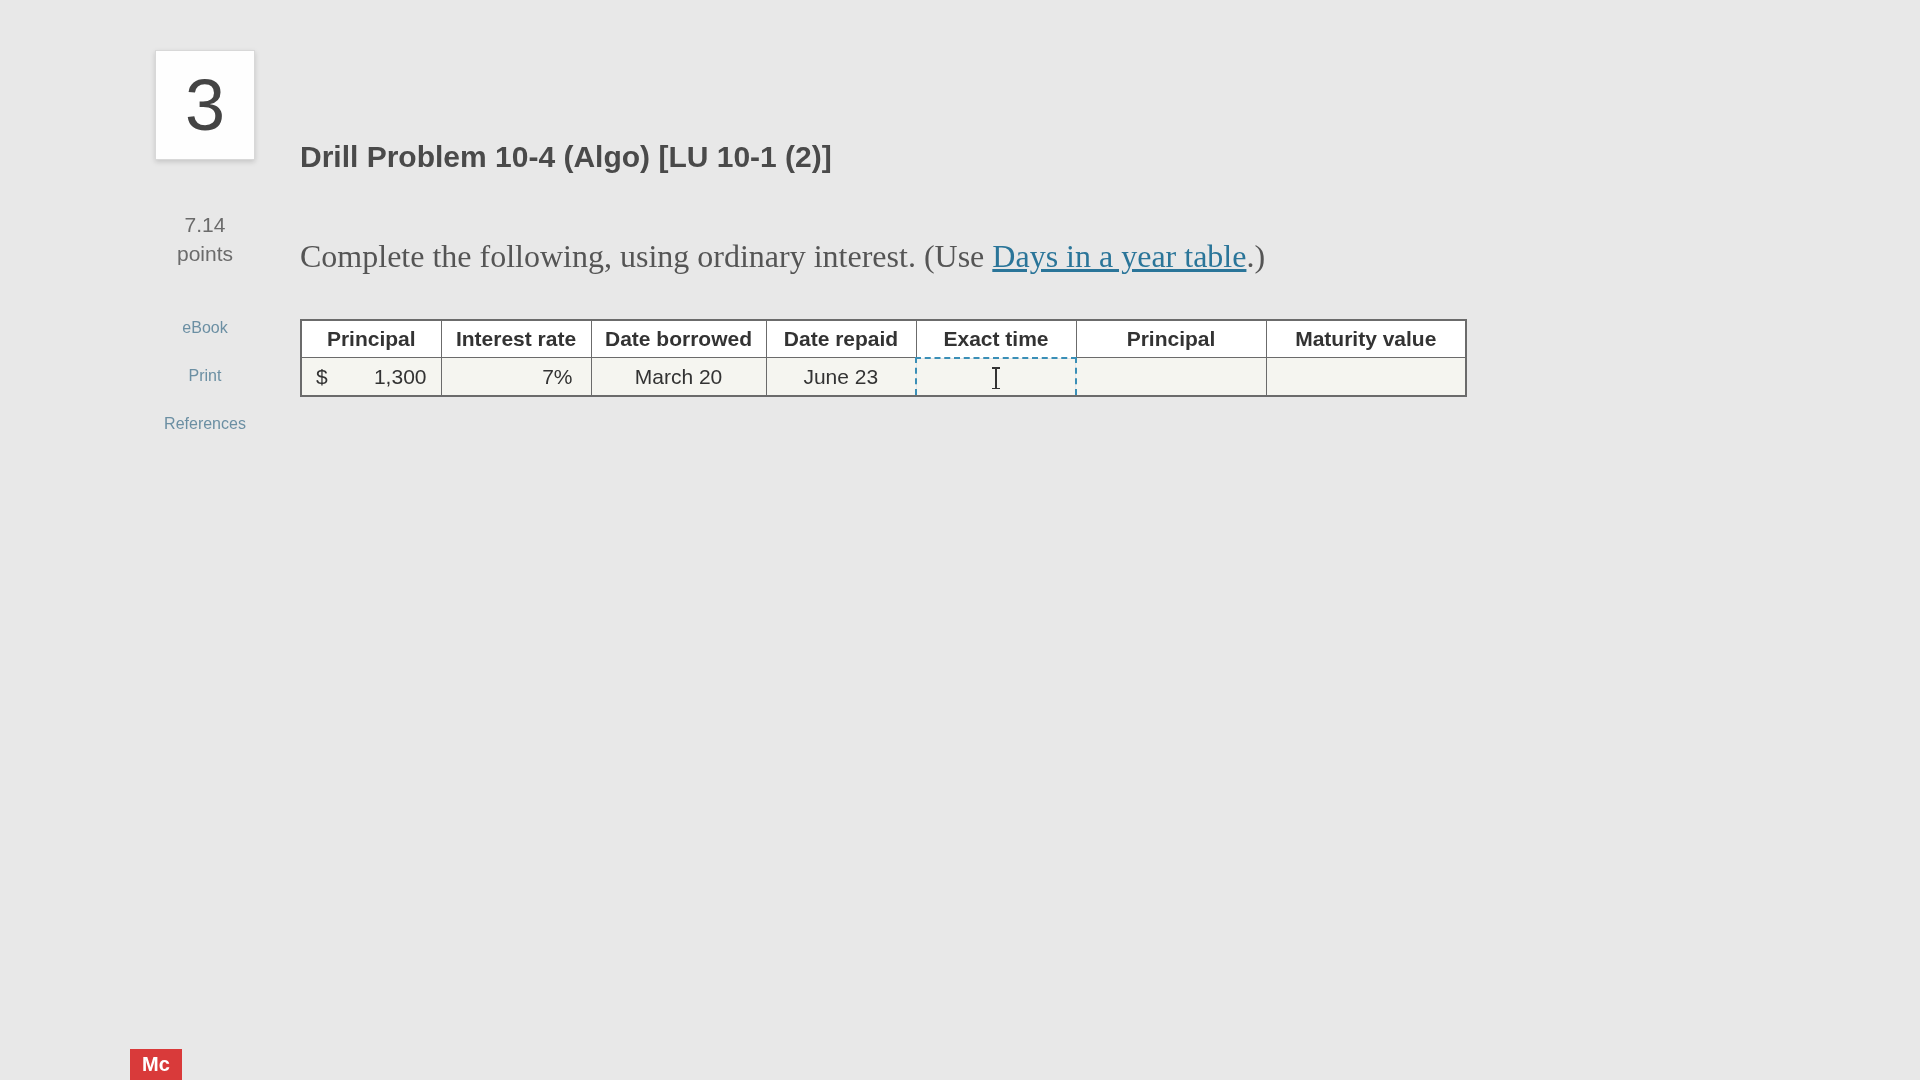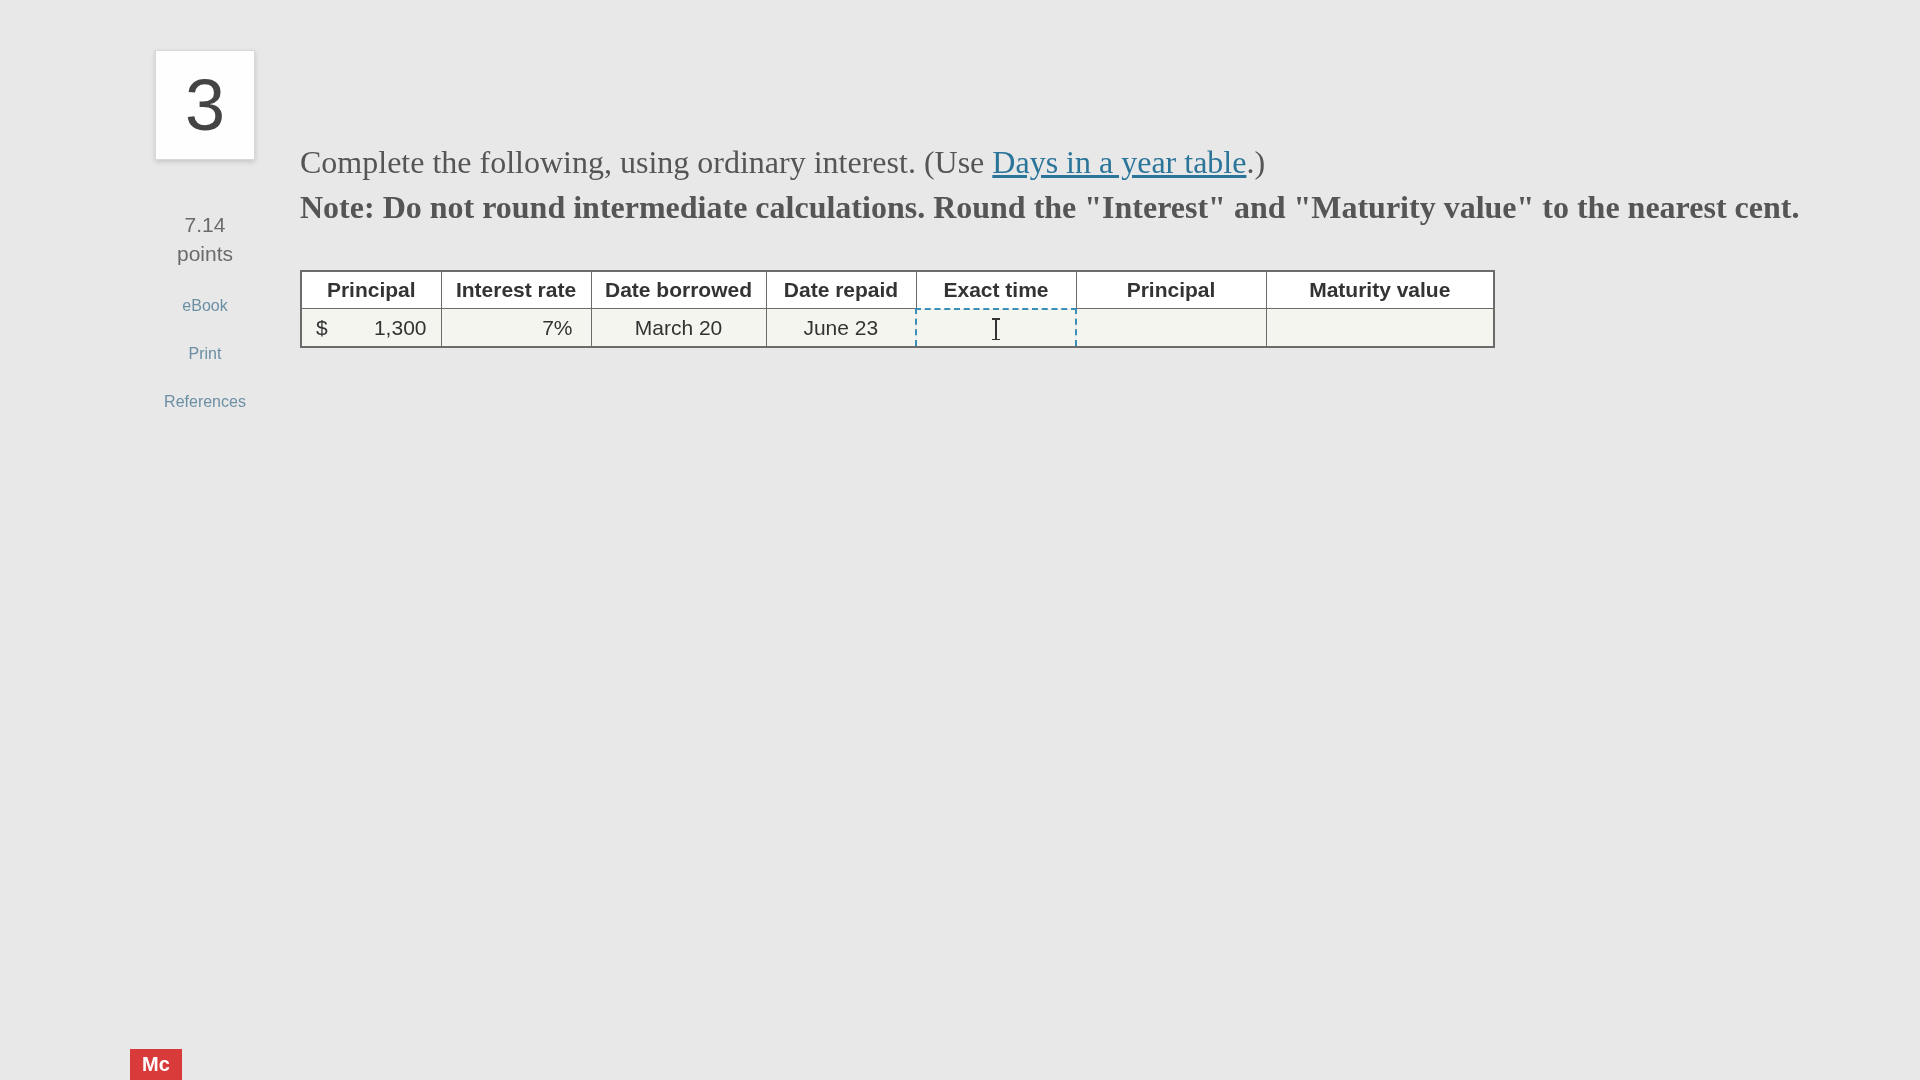--- a/index.html
+++ b/index.html
@@ -33,21 +33,21 @@
     font-size: 72px;
     font-weight: 400;
     color: #444;
     margin-bottom: 50px;
   }
   .points-block {
     text-align: center;
     color: #6b6b6b;
     font-size: 21px;
     line-height: 1.4;
-    margin-bottom: 28px;
+    margin-bottom: 50px;
   }
   .side-links {
     display: flex;
     flex-direction: column;
     align-items: center;
     gap: 30px;
     width: 100%;
   }
   .side-link {
     color: #6b8fa3;
@@ -102,21 +102,21 @@
   table.data td {
     background: #f5f5f0;
     text-align: center;
   }
   .cell-principal { width: 140px; }
   .cell-rate { width: 150px; }
   .cell-dborrow { width: 175px; }
   .cell-drepaid { width: 150px; }
   .cell-exact { width: 160px; }
   .cell-interest { width: 190px; }
-  .cell-maturity { width: 228px; }
+  .cell-maturity { width: 200px; }
   .principal-inner {
     display: flex;
     justify-content: space-between;
     align-items: center;
     padding: 0 4px;
   }
   .rate-inner { text-align: right; padding-right: 8px;}
   .input-cell {
     background: #fbfbf4;
   }
@@ -167,24 +167,24 @@
       <div>points</div>
     </div>
     <div class="side-links">
       <div class="side-link">eBook</div>
       <div class="side-link">Print</div>
       <div class="side-link">References</div>
     </div>
   </div>
 
   <div class="main-col">
+    <h2 class="title">Drill Problem 10-4 (Algo) [LU 10-1 (2)]</h2>
 
     <div class="instr">
       <span>Complete the following, using ordinary interest. (Use </span><a>Days in a year table</a><span>.)</span><br>
-      <span class="note"><span>Note: </span><span>Do not round intermediate calculations. Round the "Interest" and "Maturity value" to the nearest cent.</span></span>
     </div>
 
     <table class="data">
       <thead>
         <tr>
           <th class="cell-principal">Principal</th>
           <th class="cell-rate">Interest rate</th>
           <th class="cell-dborrow">Date borrowed</th>
           <th class="cell-drepaid">Date repaid</th>
           <th class="cell-exact">Exact time</th>

